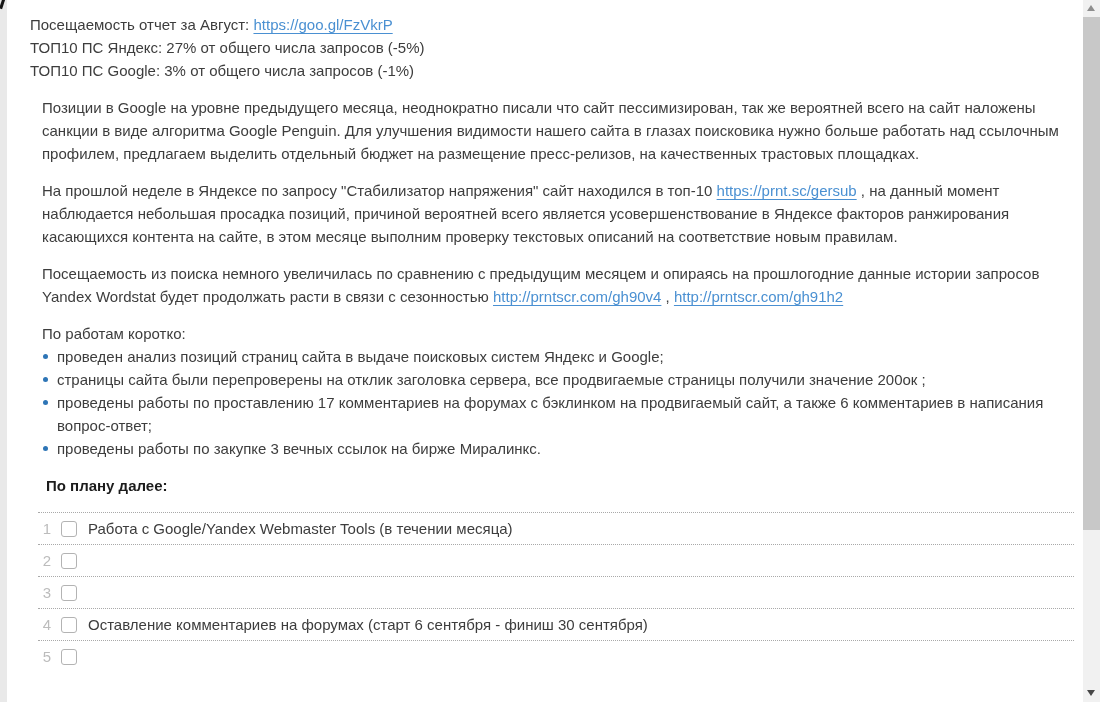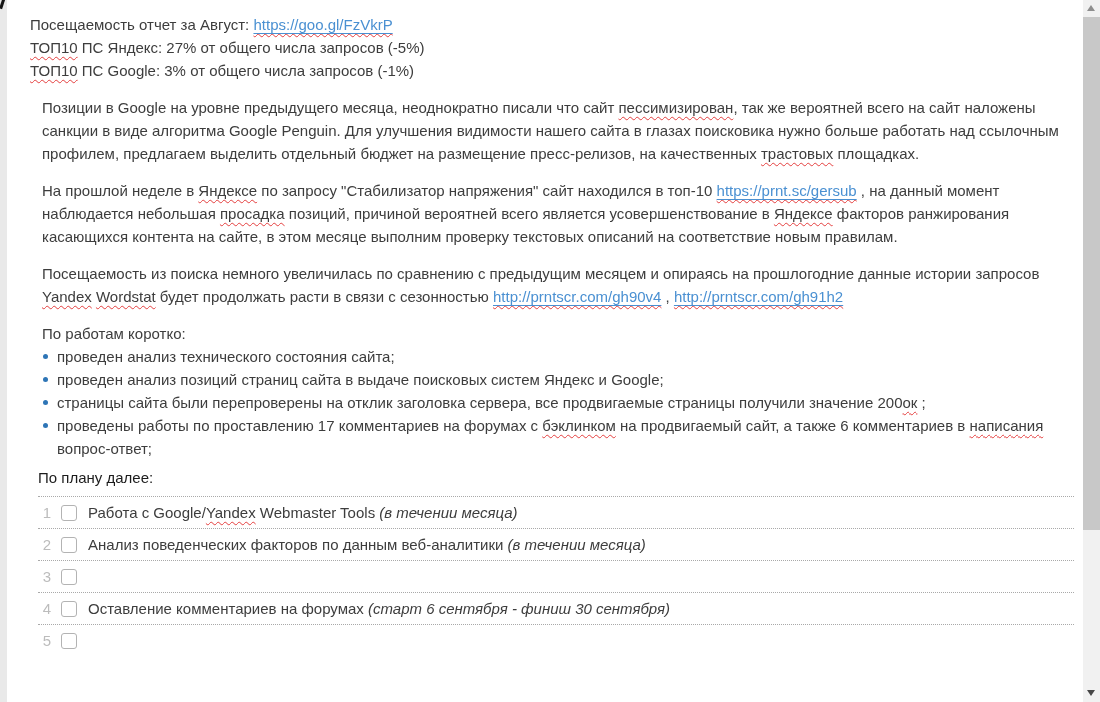--- a/index.html
+++ b/index.html
@@ -8,24 +8,24 @@
     font-family:"Liberation Sans",sans-serif;font-size:15px;color:#3d3d3d;
     padding:13px 26px 0 30px;box-sizing:border-box;position:relative;
   }
   
   .left-strip{position:fixed;left:0;top:0;width:7px;height:702px;background:#e9e9e9;z-index:5}
   .corner-mark{position:absolute;top:-3px;left:1px;width:3px;height:12px;background:#141414;transform:rotate(18deg)}
   
   .ln{line-height:23px}
   .b-lines{margin:0}
   p{margin:14px 12px 0;line-height:23px}
-  .b-heading{font-weight:400;color:#1c1c1c;margin:8px;line-height:20px}
+  .b-heading{font-weight:700;color:#1c1c1c;margin:16px;line-height:20px}
   .lnk{color:#4a90d2;text-decoration:underline;cursor:pointer}
-  .sp{text-decoration:underline;text-decoration-style:wavy;text-decoration-color:#e43f3f;text-decoration-thickness:1px;text-underline-offset:2.5px;text-decoration-skip-ink:none}
-  .it{font-style:italic}
+  .sp{text-decoration-style:wavy;text-decoration-color:#e43f3f;text-decoration-thickness:1px;text-underline-offset:2.5px;text-decoration-skip-ink:none}
+  .it{}
   
   ul.b-bullets{list-style:none;margin:0;padding:0}
   ul.b-bullets li{position:relative;padding-left:27px;line-height:23px}
   ul.b-bullets li::before{content:"";position:absolute;left:13px;top:9px;width:5px;height:5px;border-radius:50%;background:#2e75b6}
   
   .b-plan{margin-left:8px}
   .plan-row{display:flex;align-items:center;border-top:1px dotted #a9a9a9;padding:7px 0}
   .num{flex:none;width:13px;margin-left:0;text-align:right;color:#bcbcbc}
   .cb{flex:none;width:14px;height:14px;border:1px solid #b3b3b3;border-radius:3px;background:#fff;margin:0 11px 0 10px;cursor:pointer}
   .ptxt{line-height:17px}
@@ -49,36 +49,35 @@
     <div class="b-lines">
       <div class="ln"><span>Посещаемость отчет за Август: </span><span class="sp"><a href="#" class="lnk">https://goo.gl/FzVkrP</a></span></div>
       <div class="ln"><span class="sp"><span>ТОП10</span></span><span> ПС Яндекс: 27% от общего числа запросов (-5%)</span></div>
       <div class="ln"><span class="sp"><span>ТОП10</span></span><span> ПС Google: 3% от общего числа запросов (-1%)</span></div>
     </div>
     <p class="b-paragraph"><span>Позиции в Google на уровне предыдущего месяца, неоднократно писали что сайт </span><span class="sp"><span>пессимизирован</span></span><span>, так же вероятней всего на сайт наложены санкции в виде алгоритма Google Penguin. Для улучшения видимости нашего сайта в глазах поисковика нужно больше работать над ссылочным профилем, предлагаем выделить отдельный бюджет на размещение пресс-релизов, на качественных </span><span class="sp"><span>трастовых</span></span><span> площадках.</span></p>
     <p class="b-paragraph"><span>На прошлой неделе в </span><span class="sp"><span>Яндексе</span></span><span> по запросу "Стабилизатор напряжения" сайт находился в топ-10 </span><span class="sp"><a href="#" class="lnk">https://prnt.sc/gersub</a></span><span> , на данный момент наблюдается небольшая </span><span class="sp"><span>просадка</span></span><span> позиций, причиной вероятней всего является усовершенствование в </span><span class="sp"><span>Яндексе</span></span><span> факторов ранжирования касающихся контента на сайте, в этом месяце выполним проверку текстовых описаний на соответствие новым правилам.</span></p>
     <p class="b-paragraph"><span>Посещаемость из поиска немного увеличилась по сравнению с предыдущим месяцем и опираясь на прошлогодние данные истории запросов </span><span class="sp"><span>Yandex</span></span><span> </span><span class="sp"><span>Wordstat</span></span><span> будет продолжать расти в связи с сезонностью </span><span class="sp"><a href="#" class="lnk">http://prntscr.com/gh90v4</a></span><span> , </span><span class="sp"><a href="#" class="lnk">http://prntscr.com/gh91h2</a></span></p>
     <p class="b-paragraph"><span>По работам коротко:</span></p>
     <ul class="b-bullets">
-      <li><span>проведен анализ технического состояния сайта;</span></li>
       <li><span>проведен анализ позиций страниц сайта в выдаче поисковых систем Яндекс и Google;</span></li>
       <li><span>страницы сайта были перепроверены на отклик заголовка сервера, все продвигаемые страницы получили значение 200</span><span class="sp"><span>ок</span></span><span> ;</span></li>
       <li><span>проведены работы по проставлению 17 комментариев на форумах с </span><span class="sp"><span>бэклинком</span></span><span> на продвигаемый сайт, а также 6 комментариев в </span><span class="sp"><span>написания</span></span><span> вопрос-ответ;</span></li>
+      <li><span>проведены работы по закупке 3 вечных ссылок на бирже </span><span class="sp"><span>Миралинкс</span></span><span>.</span></li>
     </ul>
     <p class="b-heading"><span>По плану далее:</span></p>
     <div class="b-plan">
       <div class="plan-row">
         <span class="num">1</span>
         <span class="cb"></span>
         <span class="ptxt"><span>Работа с Google/</span><span class="sp"><span>Yandex</span></span><span> Webmaster Tools </span><span class="it">(в течении месяца)</span></span>
       </div>
       <div class="plan-row">
         <span class="num">2</span>
         <span class="cb"></span>
-        <span class="ptxt"><span>Анализ поведенческих факторов по данным веб-аналитики </span><span class="it">(в течении месяца)</span></span>
       </div>
       <div class="plan-row">
         <span class="num">3</span>
         <span class="cb"></span>
       </div>
       <div class="plan-row">
         <span class="num">4</span>
         <span class="cb"></span>
         <span class="ptxt"><span>Оставление комментариев на форумах </span><span class="it">(старт 6 сентября - финиш 30 сентября)</span></span>
       </div>

